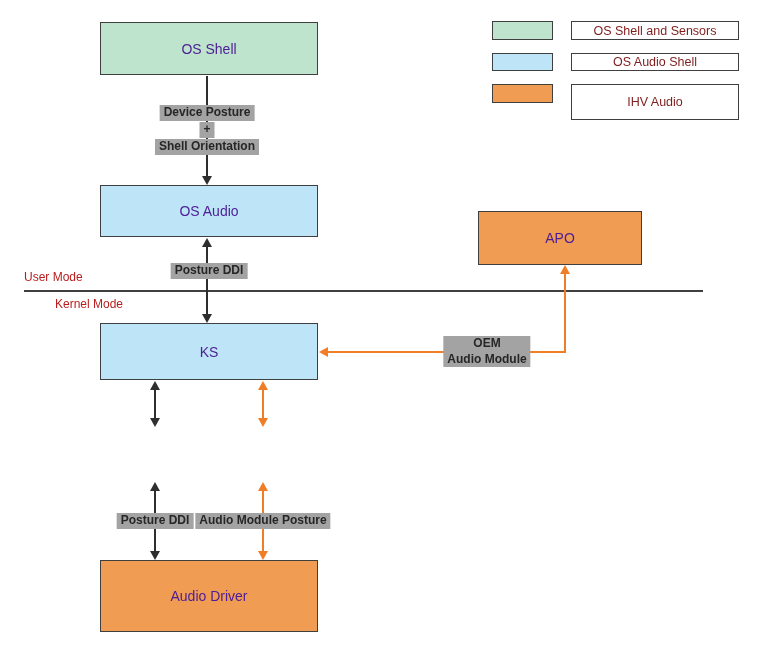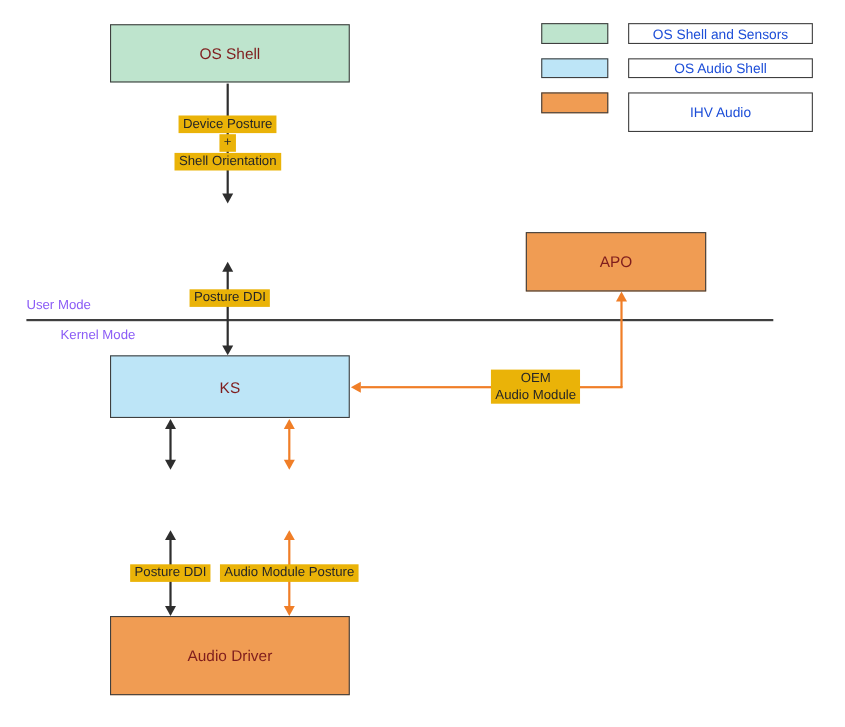--- a/index.html
+++ b/index.html
@@ -5,49 +5,49 @@
   * { margin:0; padding:0; box-sizing:border-box; }
   html,body { background:#ffffff; }
   .canvas {
     position:relative; width:768px; height:661px; background:#ffffff;
     font-family:"Liberation Sans", "DejaVu Sans", sans-serif; color:#262626;
     overflow:hidden;
   }
   .box {
     position:absolute; border:1.5px solid #3f3f3f;
     display:flex; align-items:center; justify-content:center;
-    font-size:14px; color:#7f1d1d;
+    font-size:14px; color:#4c1d95;
   }
   .fill-green  { background:#bee4cd; }
   .fill-blue   { background:#bde5f7; }
   .fill-orange { background:#f09c53; }
 
   .vline { position:absolute; width:2px;  background:#2e2e2e; }
   .hline { position:absolute; height:2px; background:#2e2e2e; }
   .oline { background:#f07e27; }
 
   .arr { position:absolute; width:0; height:0; }
   .arr.up    { border-left:5px solid transparent; border-right:5px solid transparent; border-bottom:9px solid #2e2e2e; }
   .arr.down  { border-left:5px solid transparent; border-right:5px solid transparent; border-top:9px solid #2e2e2e; }
   .arr.left  { border-top:5px solid transparent; border-bottom:5px solid transparent; border-right:9px solid #f07e27; }
   .arr.o-up   { border-bottom-color:#f07e27; }
   .arr.o-down { border-top-color:#f07e27; }
 
   .lbl {
-    position:absolute; background:#eab308; color:#262626;
+    position:absolute; background:#a3a3a3; color:#262626;
     font-size:12px; line-height:1.3; white-space:nowrap;
-    transform:translateX(-50%); padding:0 4px; text-align:center;
+    transform:translateX(-50%); padding:0 4px; text-align:center;font-weight:bold;
   }
-  .side-lbl { position:absolute; font-size:12px; color:#8b5cf6; white-space:nowrap; }
+  .side-lbl { position:absolute; font-size:12px; color:#b91c1c; white-space:nowrap; }
 
   .legend-swatch { position:absolute; border:1.5px solid #3f3f3f; }
   .legend-box {
     position:absolute; border:1px solid #3f3f3f; background:#ffffff;
     display:flex; align-items:center; justify-content:center;
-    font-size:12.5px; color:#1d4ed8; white-space:nowrap;
+    font-size:12.5px; color:#7f1d1d; white-space:nowrap;
   }
 </style>
 </head>
 <body>
 
 <div class="canvas">
 
   <div>
     <div class="legend-swatch fill-green" style="left:492px; top:21px; width:61px; height:19px;"></div>
     <div class="legend-box" style="left:571px; top:21px; width:168px; height:19px;">OS Shell and Sensors</div>
@@ -108,20 +108,21 @@
     <div class="vline oline" style="left:564px; top:273px; height:79px;"></div>
     <div class="arr up o-up" style="left:560px; top:265px;"></div>
     <div class="lbl" style="left:487px; top:336px;">
       <span>OEM</span><br>
       <span>Audio Module</span>
     </div>
   </div>
 
   <div class="box fill-green" style="left:100px; top:22px;  width:218px; height:53px;">OS Shell</div>
 
+  <div class="box fill-blue" style="left:100px; top:185px; width:218px; height:52px;">OS Audio</div>
 
   <div class="box fill-blue" style="left:100px; top:323px; width:218px; height:57px;">KS</div>
 
 
   <div class="box fill-orange" style="left:100px; top:560px; width:218px; height:72px;">Audio Driver</div>
 
   <div class="box fill-orange" style="left:478px; top:211px; width:164px; height:54px;">APO</div>
 
 </div>
 

